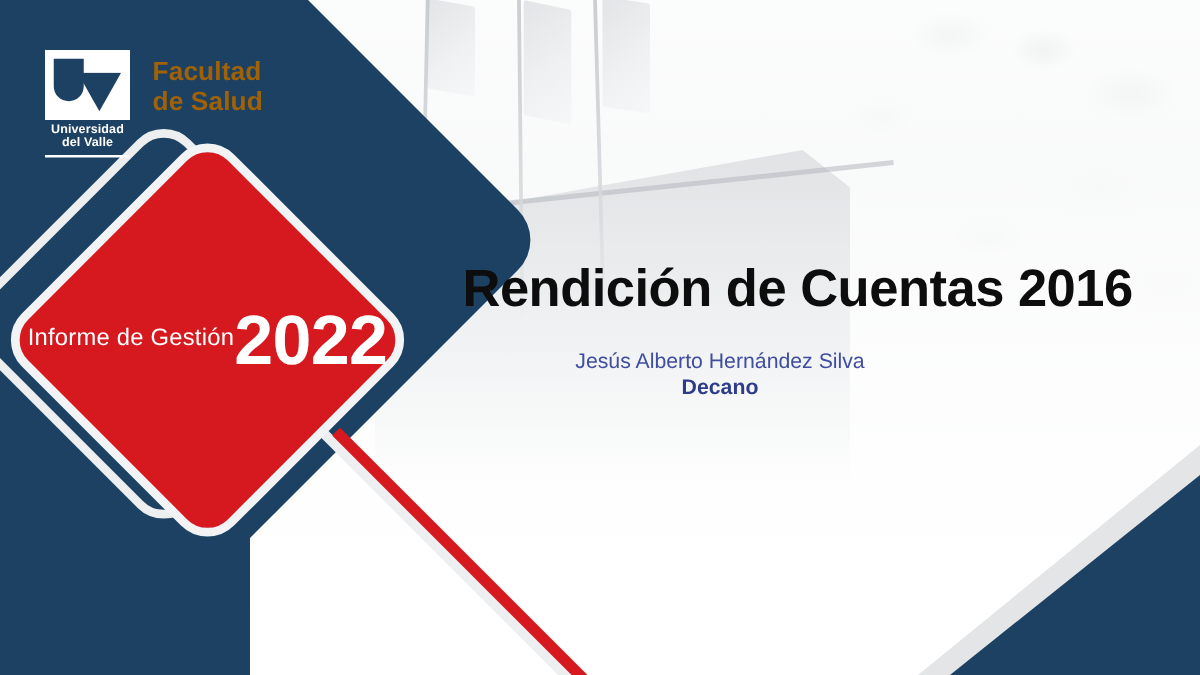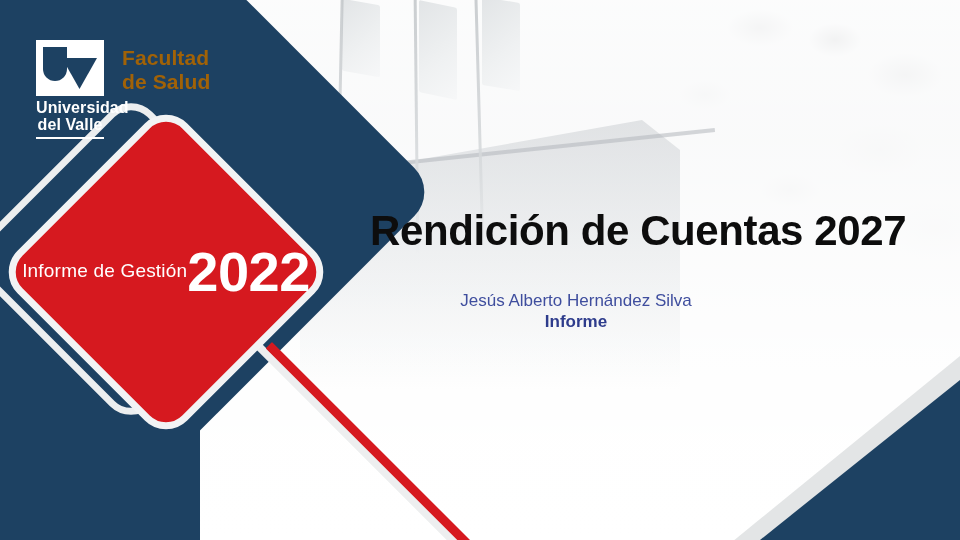--- a/index.html
+++ b/index.html
@@ -227,21 +227,21 @@
     left: 26px;
     top: 18px;
     width: 35px;
     height: 31px;
     background: #1d4162;
     clip-path: polygon(0% 0%, 100% 0%, 50% 100%);
   }
   .uv-name {
     margin-top: 3px;
     color: #ffffff;
-    font-size: 16px;
+    font-size: 10px;
     font-weight: 700;
     line-height: 1.08;
     text-align: center;
     letter-spacing: .1px;
   }
   .uv-rule {
     margin-top: 3px;
     width: 68px;
     height: 2px;
     background: #ffffff;
@@ -265,21 +265,21 @@
   }
   .main-title {
     color: #0d0d0d;
     font-size: 42px;
     font-weight: 700;
     line-height: 1.1;
     letter-spacing: -0.4px;
     white-space: nowrap;
   }
   .subtitle-wrap {
-    margin-top: 36px;
+    margin-top: 24px;
     text-align: center;
     width: 412px;
   }
   .speaker-name {
     color: #3f4e9e;
     font-size: 17px;
     font-weight: 400;
     line-height: 1.25;
   }
   .speaker-role {
@@ -330,20 +330,20 @@
       </div>
       <div class="uv-name">Universidad
 del Valle</div>
       <div class="uv-rule"></div>
     </div>
     <div class="faculty-name">Facultad
 de Salud</div>
   </div>
 
   <div class="title-block">
-    <div class="main-title">Rendición de Cuentas 2027</div>
+    <div class="main-title">Rendición de Cuentas 2016</div>
     <div class="subtitle-wrap">
       <div class="speaker-name">Jesús Alberto Hernández Silva</div>
-      <div class="speaker-role">Informe</div>
+      <div class="speaker-role">Decano</div>
     </div>
   </div>
 
 </div>
 
 </body></html>

